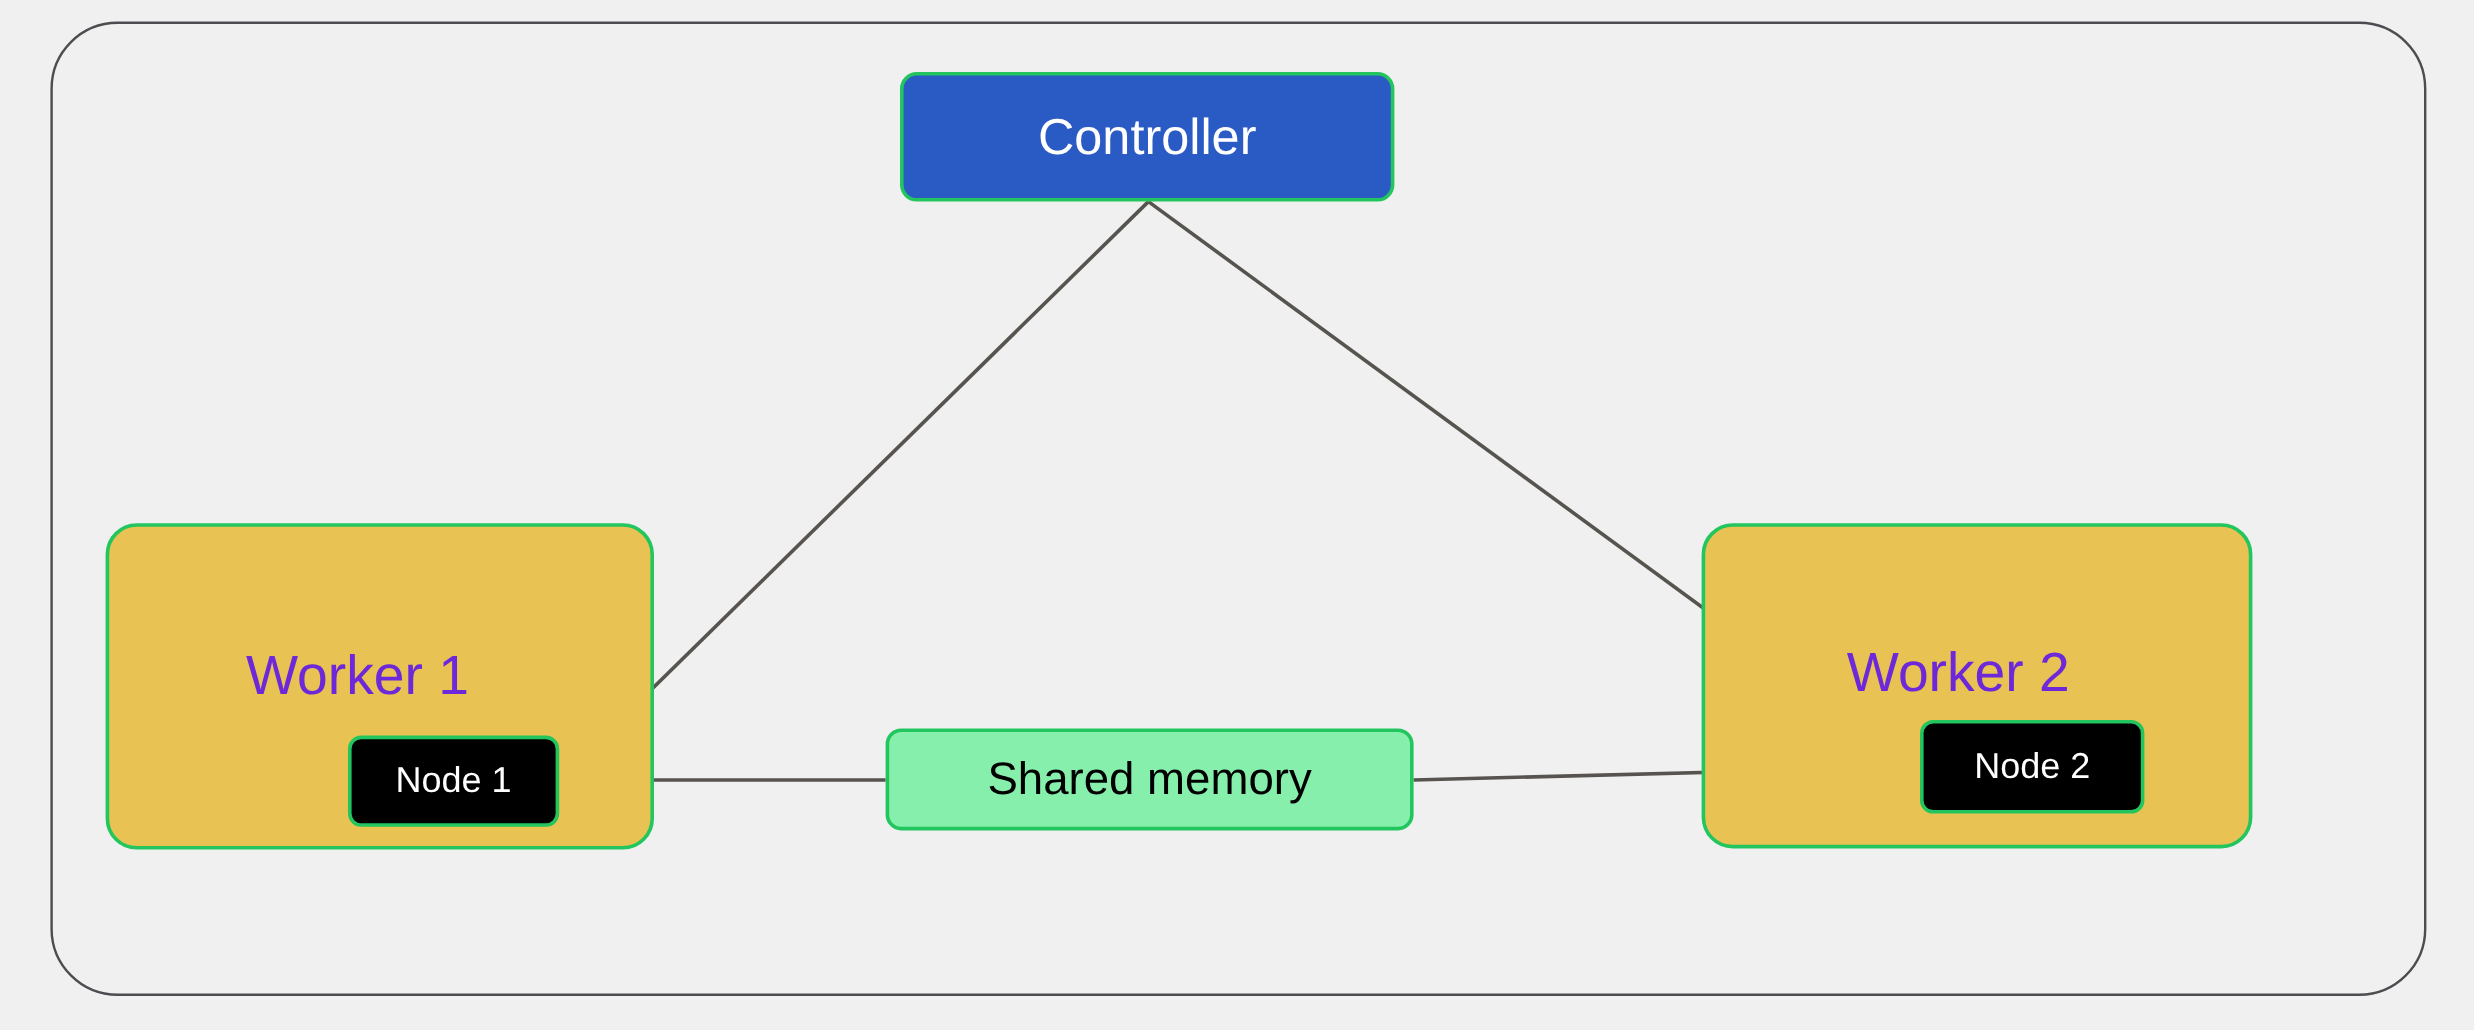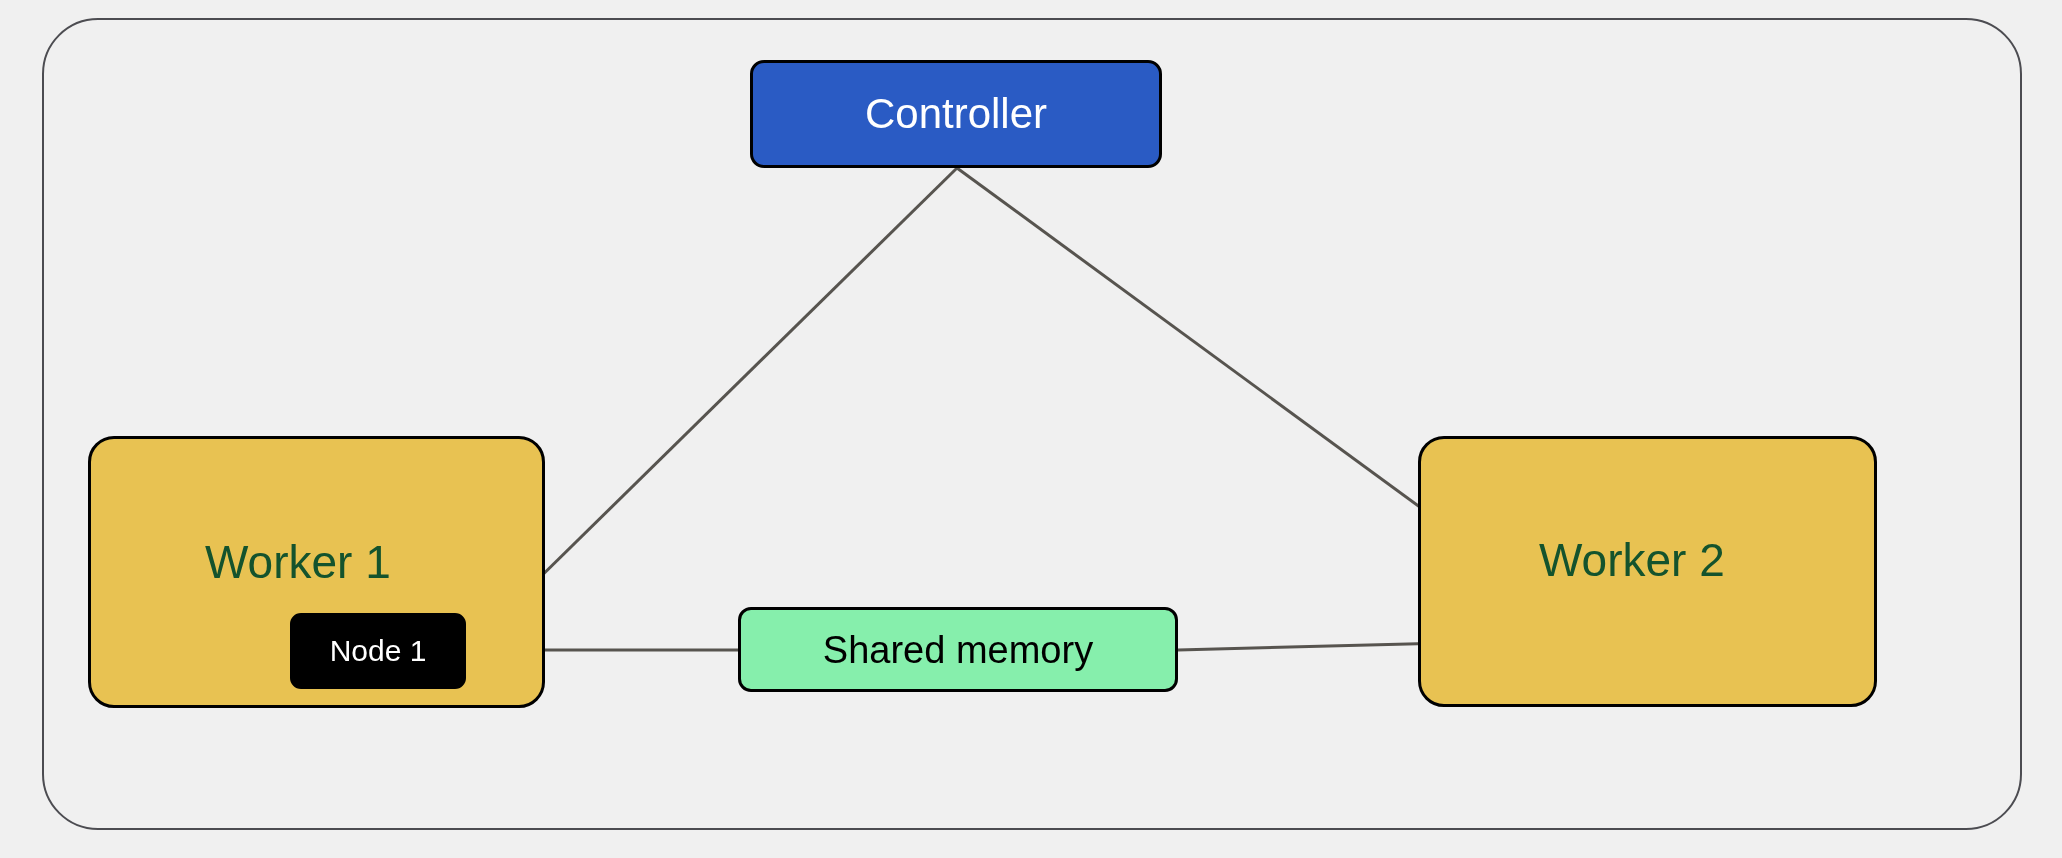--- a/index.html
+++ b/index.html
@@ -42,21 +42,21 @@
     box-sizing: border-box;
   }
 
   
   .box {
     position: absolute;
     box-sizing: border-box;
     display: flex;
     align-items: center;
     justify-content: center;
-    border: 3px solid #000000;
+    border: 3px solid #22c55e;
     border-radius: 12px;
   }
 
   .box-controller {
     left: 750px;
     top: 60px;
     width: 412px;
     height: 108px;
     background: #2a5bc4;
     border-radius: 14px;
@@ -79,21 +79,21 @@
   }
   .box-worker2 {
     left: 1418px;
     top: 436px;
     width: 459px;
     height: 271px;
     padding-left: 36px;
   }
   .worker-label {
     position: absolute;
-    color: #14532d;
+    color: #6d28d9;
     font-size: 46px;
     white-space: nowrap;
   }
   .worker1-label { left: 114px; top: 96px; }
   .worker2-label { left: 118px; top: 94px; }
 
   .box-node {
     background: #000000;
     border-radius: 11px;
   }
@@ -162,14 +162,17 @@
   </div>
 
   <div class="box box-shared">
     <span class="label">Shared memory</span>
   </div>
 
   <div class="box box-worker box-worker2">
     <span class="worker-label worker2-label">Worker 2</span>
   </div>
 
+  <div class="box box-node box-node2">
+    <span class="label">Node 2</span>
+  </div>
 
 </div>
 
 </body></html>

